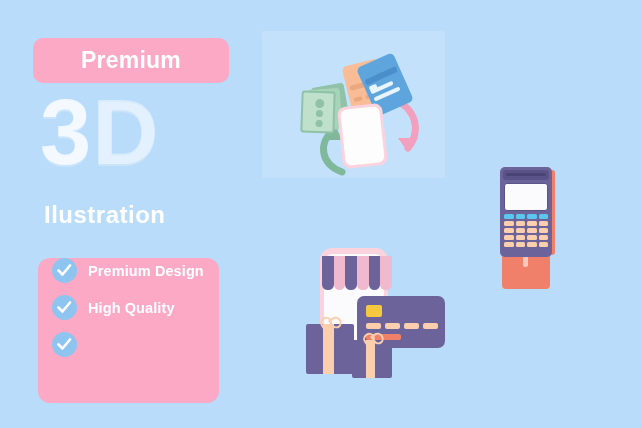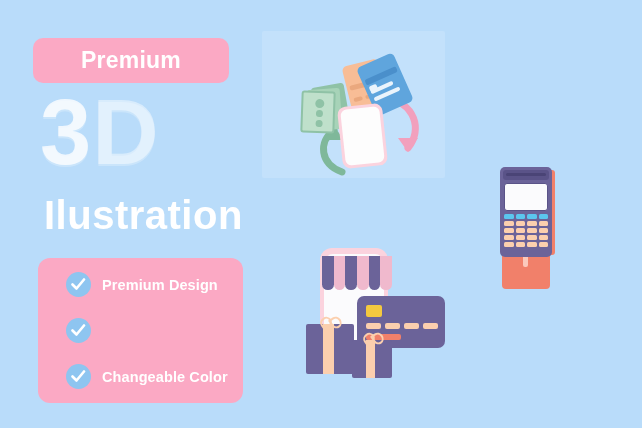--- a/index.html
+++ b/index.html
@@ -24,29 +24,29 @@
     position:absolute;left:40px;top:86px;
     font-size:92px;line-height:92px;font-weight:800;letter-spacing:1px;
     color:rgba(255,255,255,.78);
     text-shadow:0 2px 0 rgba(255,255,255,.25);
     text-align:center;
   }
   .bigword .ghost{color:rgba(255,255,255,.45);}
 
   .subword{
     position:absolute;left:44px;top:198px;
-    font-size:40px;line-height:34px;font-weight:700;letter-spacing:.5px;
+    font-size:24px;line-height:34px;font-weight:700;letter-spacing:.5px;
     color:#ffffff;
   }
 
   .feature-card{
-    position:absolute;left:38px;top:258px;width:205px;height:145px;
+    position:absolute;left:38px;top:258px;width:181px;height:145px;
     background:#fba9c4;border-radius:12px;
-    padding:14px;box-sizing:border-box;
-    display:flex;flex-direction:column;justify-content:space-between;gap:12px;
+    padding:0;box-sizing:border-box;
+    display:flex;flex-direction:column;justify-content:flex-start;gap:12px;
   }
   .feature-row{display:flex;align-items:center;gap:11px;padding-left:14px;}
   .check{
     width:25px;height:25px;border-radius:50%;background:#8ec5f0;
     flex:0 0 25px;position:relative;
   }
   .check svg{position:absolute;left:5px;top:6px;}
   .feature-label{color:#ffffff;font-size:14.5px;font-weight:700;letter-spacing:.1px;}
 
   
@@ -278,24 +278,24 @@
           </svg>
       </span>
       <span class="feature-label">Premium Design</span>
     </div>
     <div class="feature-row">
       <span class="check">
         <svg width="15" height="13" viewBox="0 0 15 13">
             <path d="M1.5 6.5 L5.5 10.5 L13 1.5" stroke="#ffffff" stroke-width="2.6" fill="none" stroke-linecap="round" stroke-linejoin="round"></path>
           </svg>
       </span>
+      <span class="feature-label">High Quality</span>
     </div>
     <div class="feature-row">
       <span class="check">
         <svg width="15" height="13" viewBox="0 0 15 13">
             <path d="M1.5 6.5 L5.5 10.5 L13 1.5" stroke="#ffffff" stroke-width="2.6" fill="none" stroke-linecap="round" stroke-linejoin="round"></path>
           </svg>
       </span>
-      <span class="feature-label">Changeable Color</span>
     </div>
   </div>
 
 </div>
 
 </body></html>

